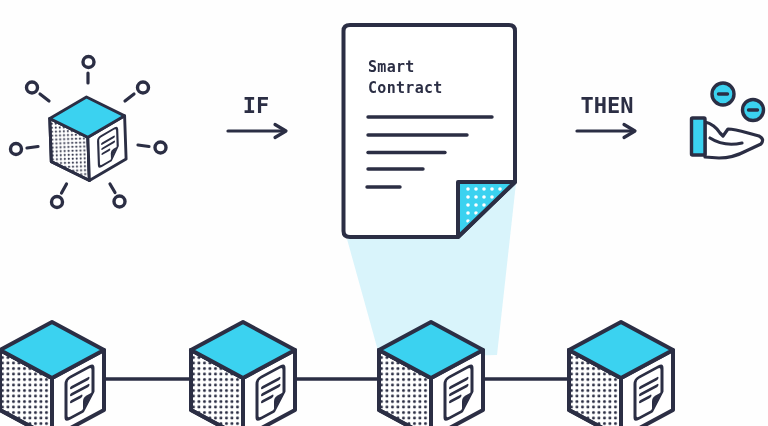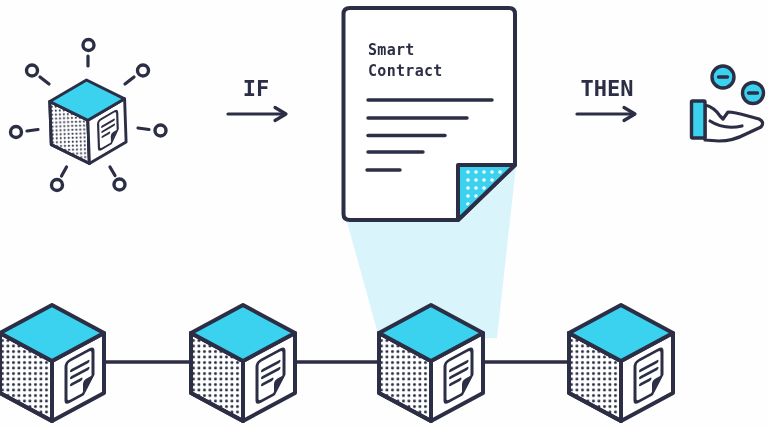--- a/index.html
+++ b/index.html
@@ -2,21 +2,21 @@
 <html style="--ink: #2b2e44; --cyan: #3bd2f0; --beam: #d9f4fb; --paper: #ffffff; --background: #fefefe;"><head>
 <meta charset="utf-8">
 <style>
   html,body{margin:0;padding:0;}
   body{
     width:768px;height:426px;
     background:var(--background,#fefefe);
     font-family:"DejaVu Sans Mono",monospace;
     overflow:hidden;
   }
-  .stage{position:relative;width:768px;height:404px;}
+  .stage{position:relative;width:768px;height:404px;margin-top:17px;}
   svg{display:block;}
   .label{
     font-family:"DejaVu Sans Mono",monospace;
     font-weight:700;font-size:22px;
     fill:var(--ink,#2b2e44);
   }
   .doc-title{
     font-family:"DejaVu Sans Mono",monospace;
     font-weight:700;font-size:15px;letter-spacing:.3px;
     fill:var(--ink,#2b2e44);

